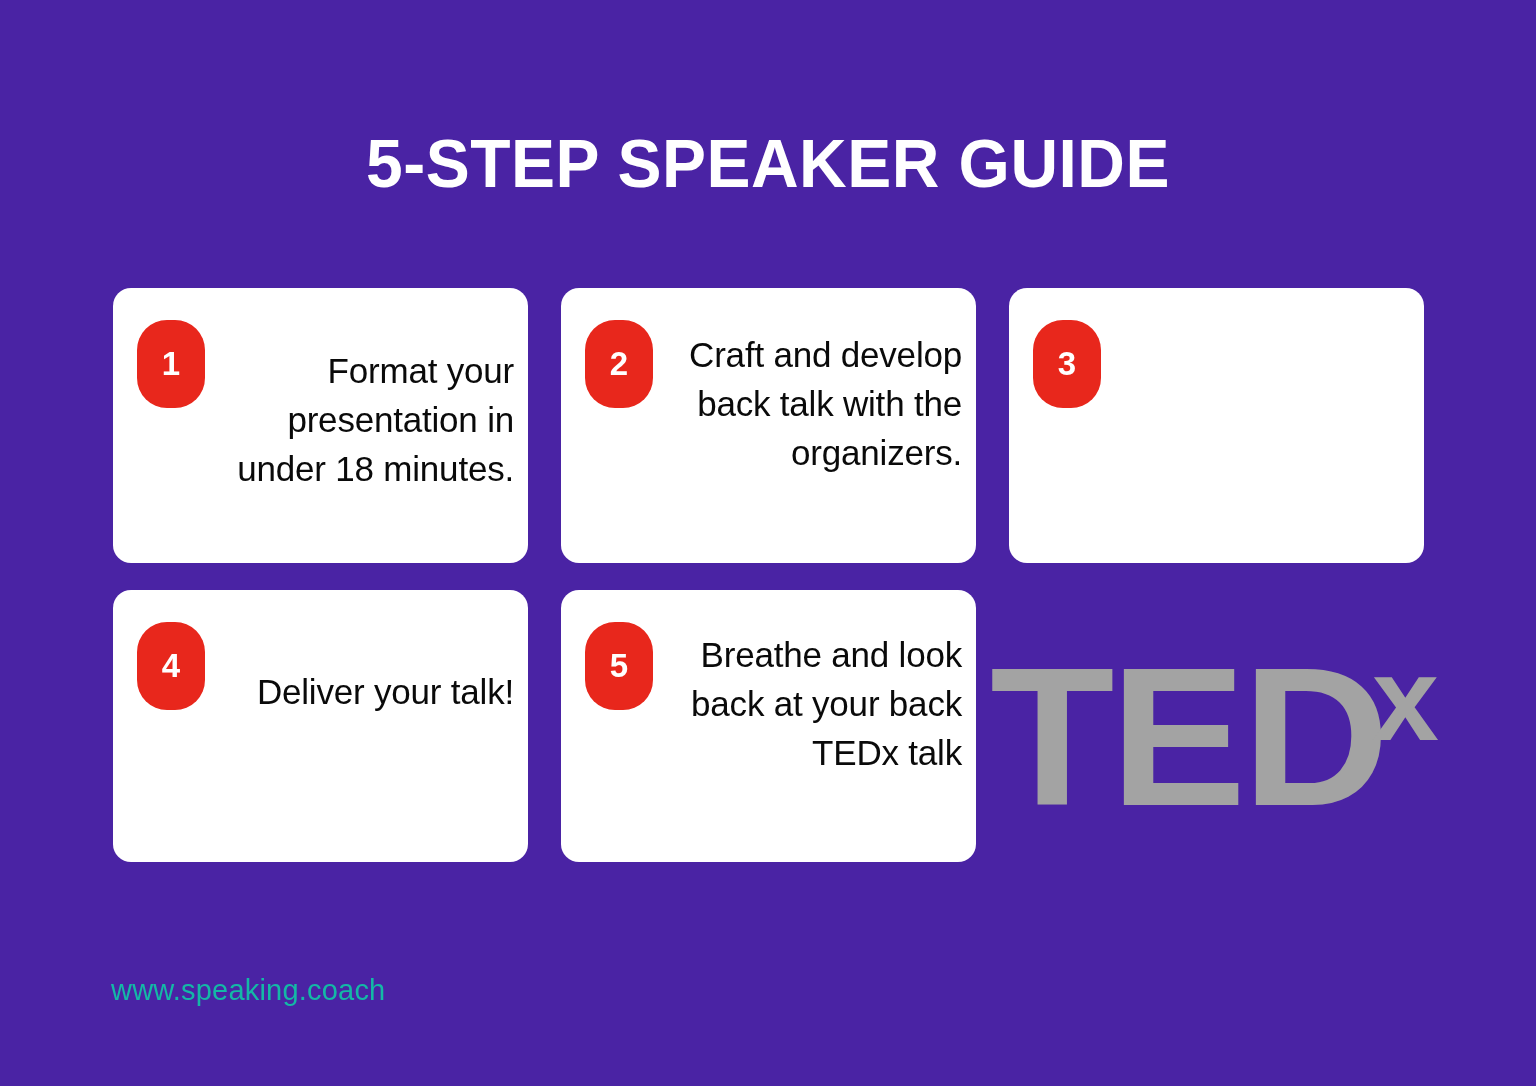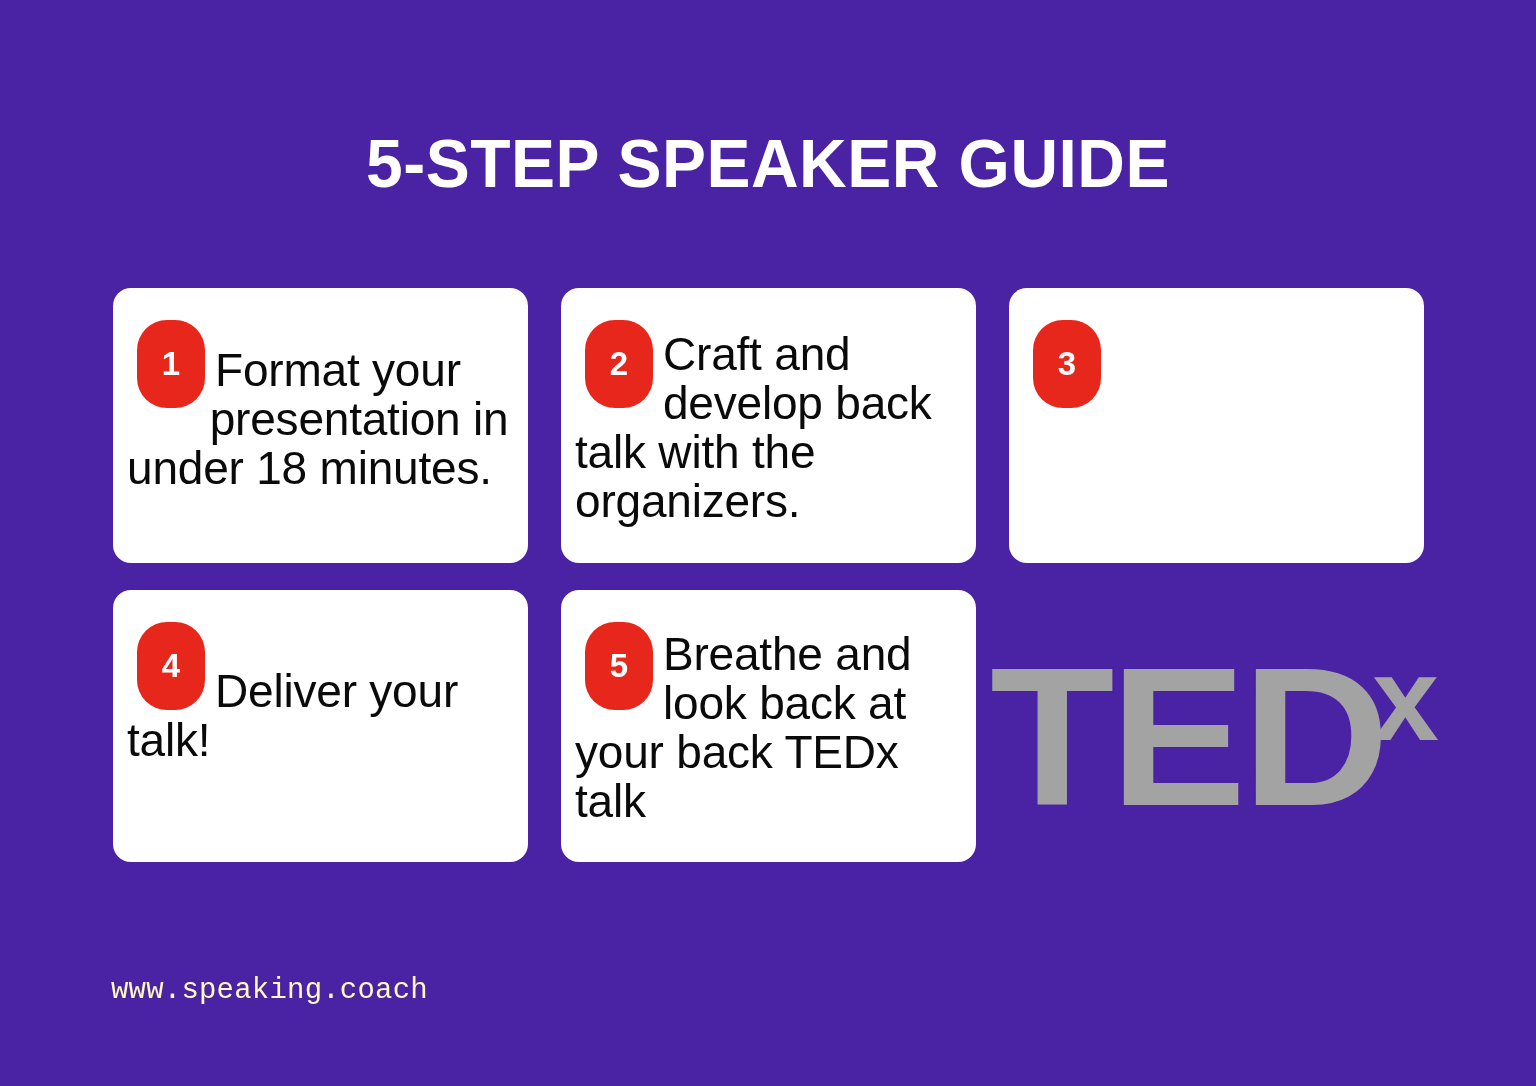--- a/index.html
+++ b/index.html
@@ -73,23 +73,23 @@
     text-align: center;
     margin-right: 10px;
     margin-left: 10px;
     shape-outside: inset(0 round 30px);
   }
 
   .card-text {
     color: #0A0A0A;
     font-family: "Liberation Sans", sans-serif;
     font-weight: normal;
-    font-size: 46px;
+    font-size: 35px;
     line-height: 49px;
-    text-align: left;
+    text-align: right;
     padding-top: 24px;
     letter-spacing: -0.2px;
   }
 
   .card--c1 .card-text { padding-top: 26px; }
   .card--c2 .card-text { padding-top: 10px; }
   .card--c3 .card-text { padding-top: 22px; }
   .card--c4 .card-text { padding-top: 45px; }
   .card--c5 .card-text { padding-top: 8px; }
 
@@ -119,22 +119,22 @@
     margin-left: 2px;
     transform: scaleX(1.02);
     transform-origin: left top;
   }
 
   
   .footer-url {
     position: absolute;
     left: 111px;
     top: 974px;
-    color: #fef9c3;
-    font-family: Liberation Mono, monospace;
+    color: #14b8a6;
+    font-family: Liberation Sans, sans-serif;
     font-size: 29px;
     letter-spacing: 0.2px;
   }
 </style>
 </head>
 <body>
 
 <h1 class="title">5-STEP SPEAKER GUIDE</h1>
 
 <div class="grid">

